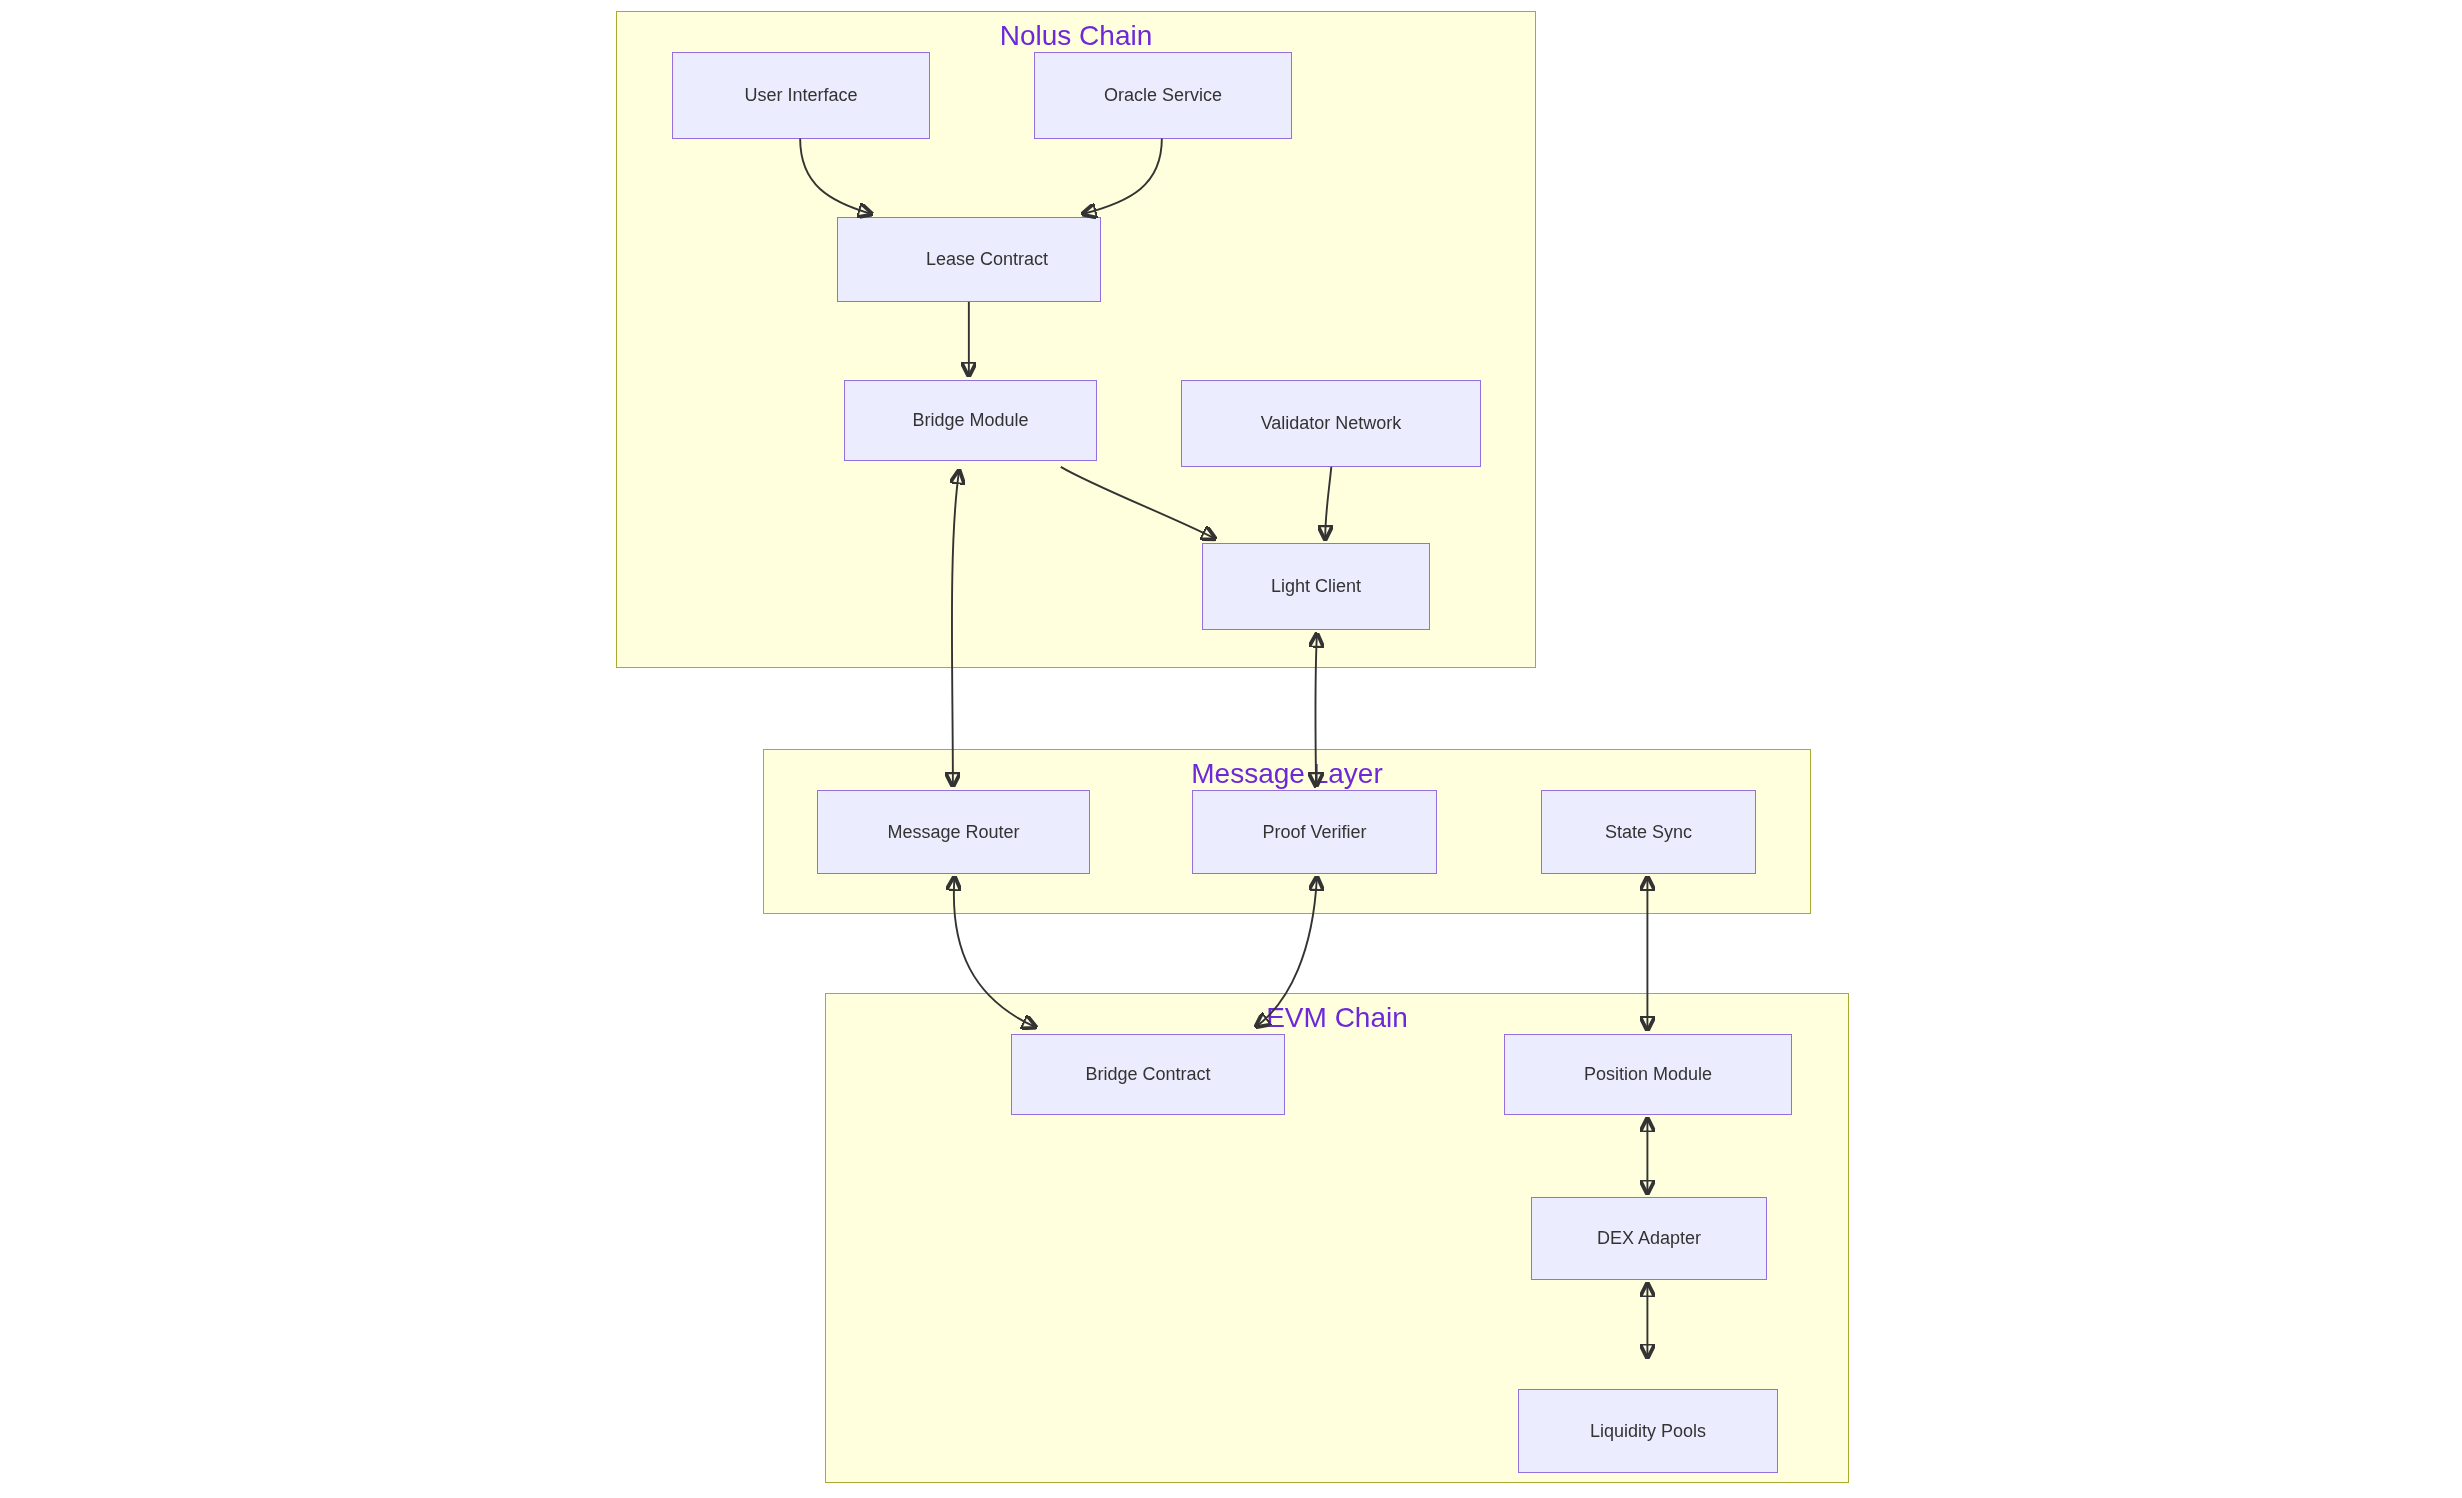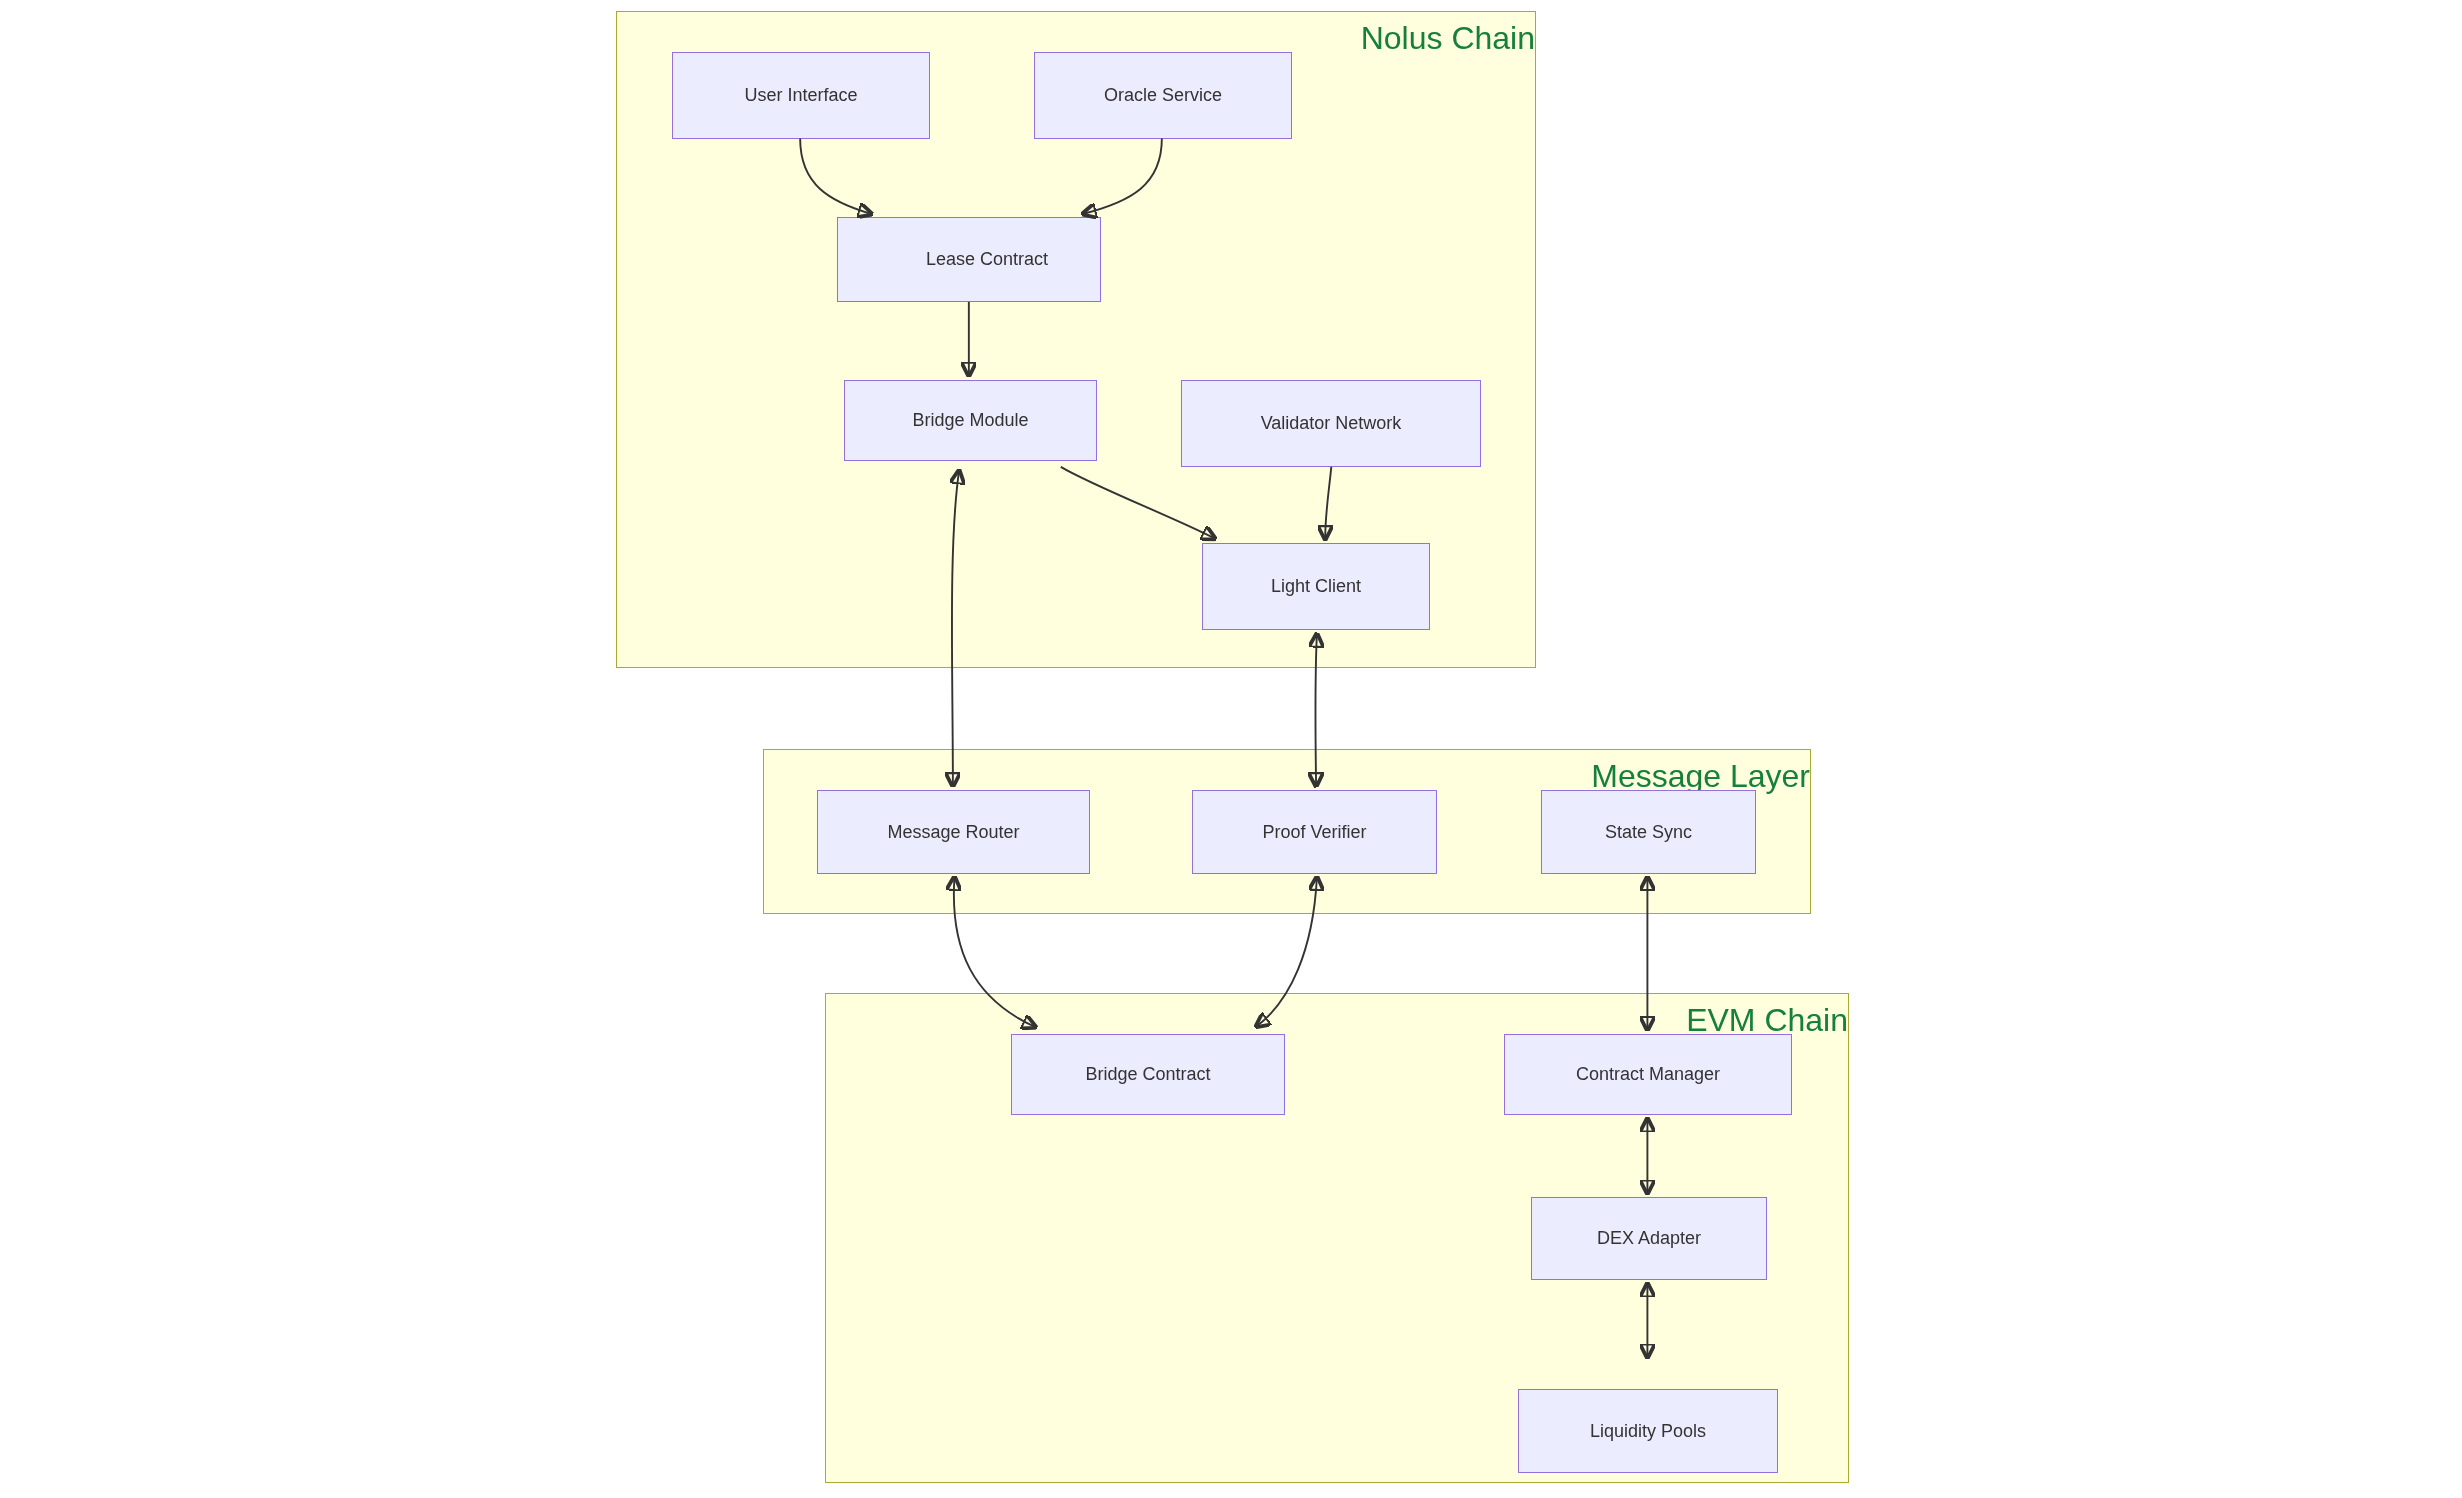--- a/index.html
+++ b/index.html
@@ -15,23 +15,23 @@
     position: absolute;
     background: #ffffde;
     border: 1.5px solid #aaaa33;
     box-sizing: border-box;
   }
   .cluster-label {
     position: absolute;
     top: 7.6px;
     left: 0;
     right: 0;
-    text-align: right;
-    font-size: 32px;
-    color: #15803d;
+    text-align: center;
+    font-size: 28px;
+    color: #6d28d9;
   }
   .node {
     position: absolute;
     background: #ececff;
     border: 1.5px solid #9370db;
     box-sizing: border-box;
     display: flex;
     align-items: center;
     justify-content: center;
     text-align: center;
@@ -102,21 +102,21 @@
 
   <div class="node" style="left:1541px; top:790px; width:215px; height:84px;">
     <span>State Sync</span>
   </div>
 
   <div class="node" style="left:1011px; top:1034px; width:274px; height:81px;">
     <span>Bridge Contract</span>
   </div>
 
   <div class="node" style="left:1504px; top:1034px; width:288px; height:81px;">
-    <span>Contract Manager</span>
+    <span>Position Module</span>
   </div>
 
   <div class="node" style="left:1531px; top:1197px; width:236px; height:83px;justify-content:center;">
     <span>DEX Adapter</span>
   </div>
 
   <div class="node" style="left:1518px; top:1361px; width:260px; height:84px;margin-top:28px;">
     <span>Liquidity Pools</span>
   </div>
 

